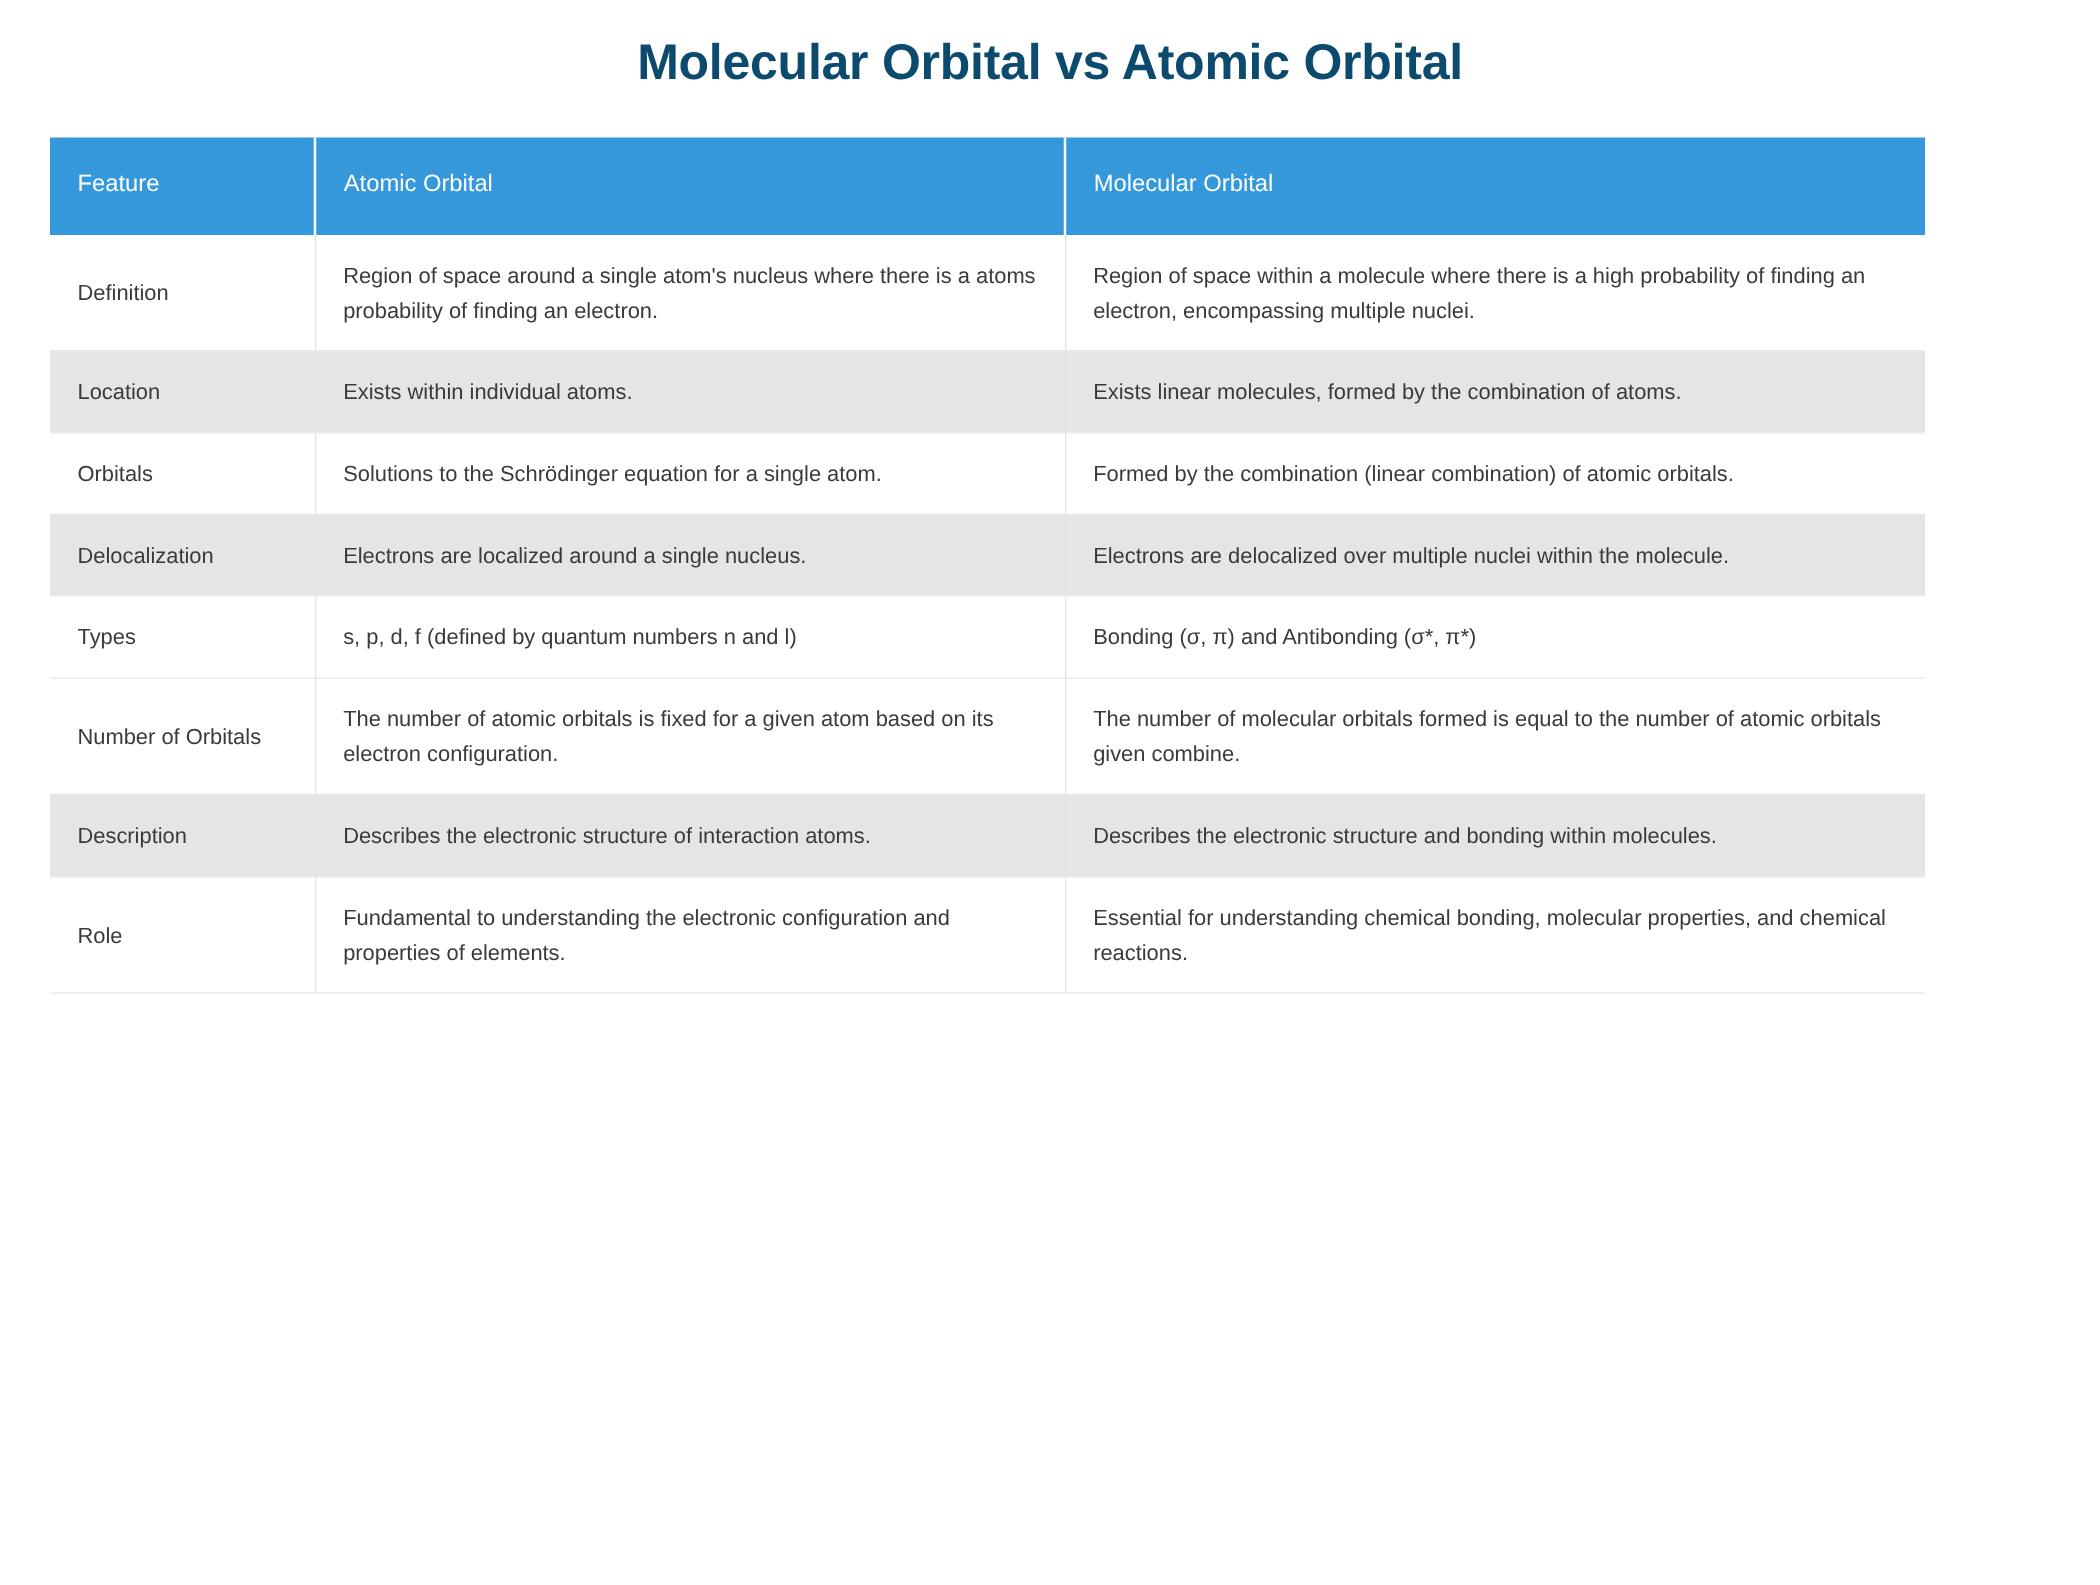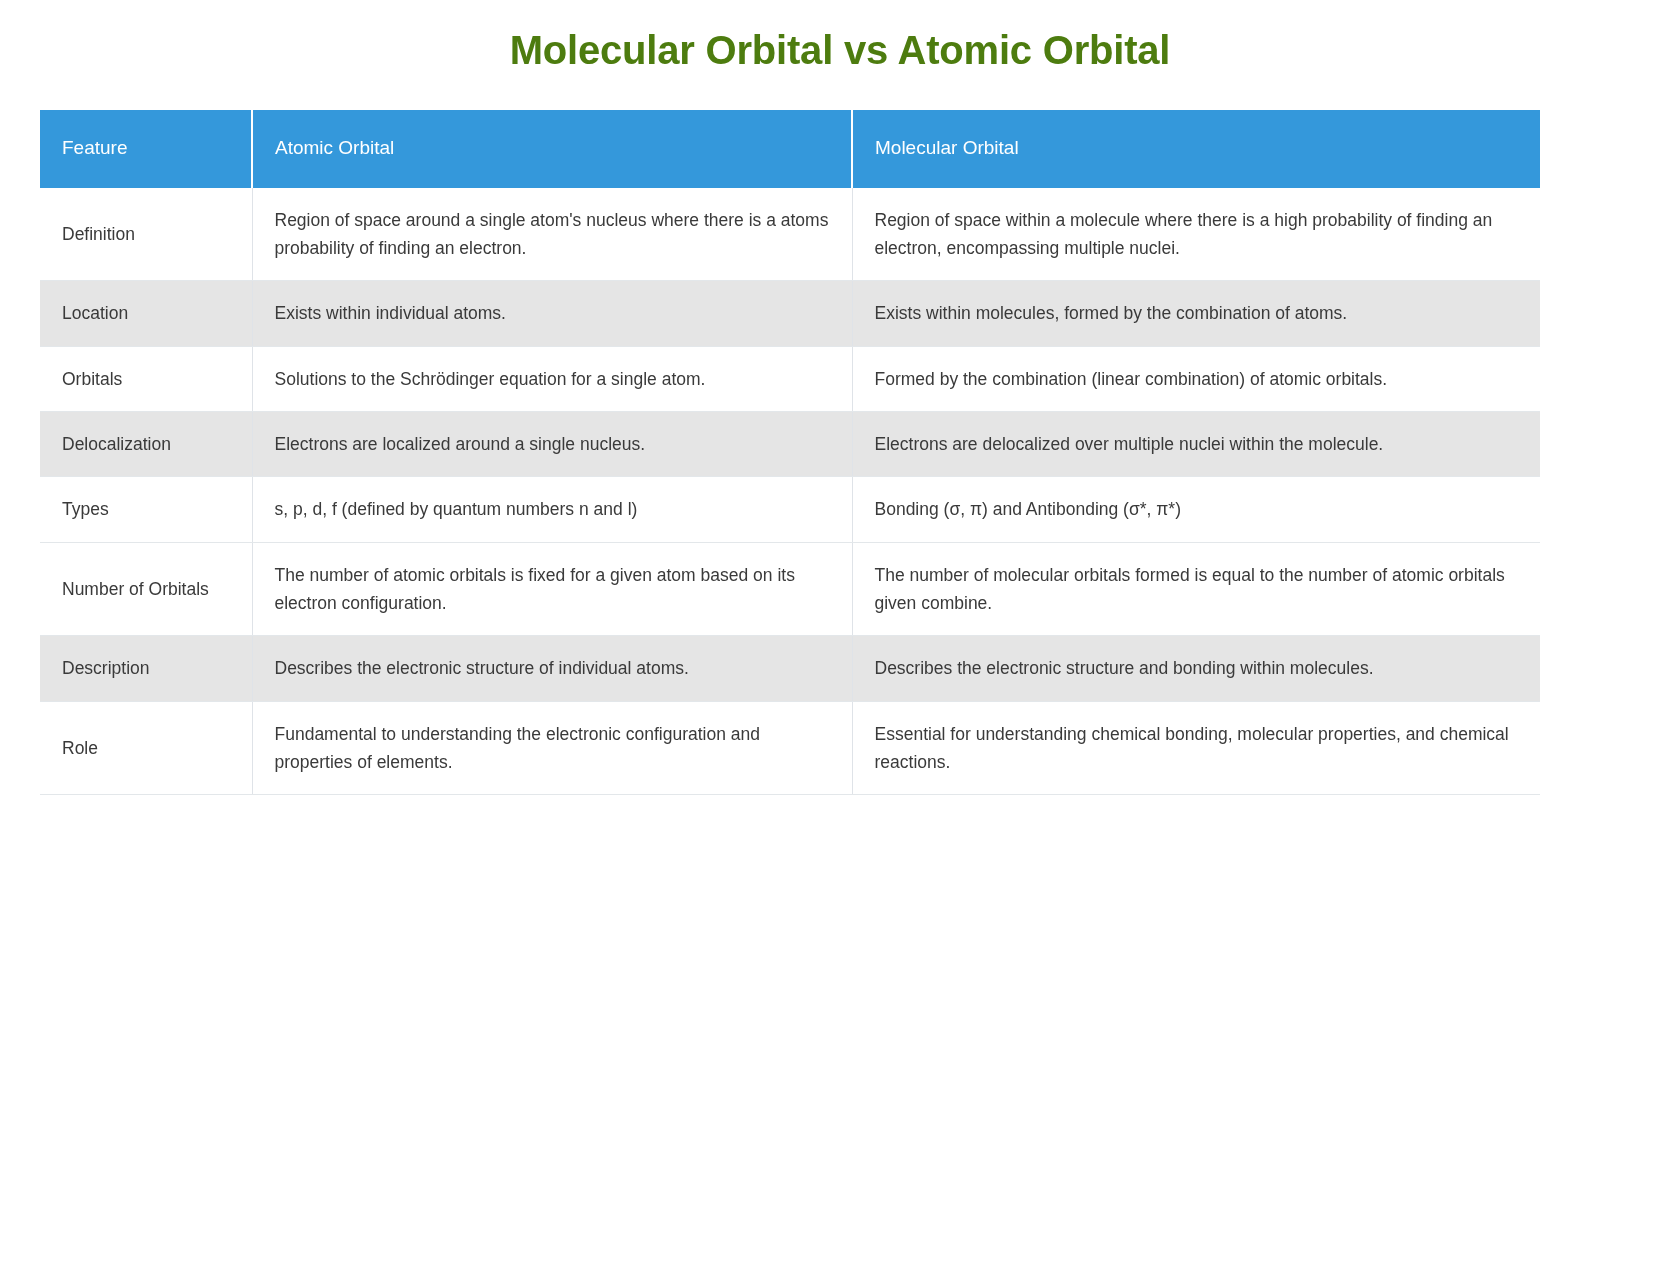--- a/index.html
+++ b/index.html
@@ -19,21 +19,21 @@
     height: 1268px;
     box-sizing: border-box;
     padding: 0;
     position: relative;
   }
 
   .page-title {
     text-align: center;
     font-size: 40px;
     font-weight: bold;
-    color: #4d7c0f;
+    color: #0c4a6e;
     letter-spacing: -0.2px;
     margin: 0;
     padding-top: 26px;
     padding-bottom: 0;
     line-height: 1.2;
   }
 
   .table-wrap {
     margin: 36px 40px 0 40px;
     width: 1500px;
@@ -115,21 +115,21 @@
       </thead>
       <tbody>
         <tr class="plain">
           <td class="feature-cell">Definition</td>
           <td>Region of space around a single atom's nucleus where there is a atoms probability of finding an electron.</td>
           <td>Region of space within a molecule where there is a high probability of finding an electron, encompassing multiple nuclei.</td>
         </tr>
         <tr class="stripe">
           <td class="feature-cell">Location</td>
           <td>Exists within individual atoms.</td>
-          <td>Exists within molecules, formed by the combination of atoms.</td>
+          <td>Exists linear molecules, formed by the combination of atoms.</td>
         </tr>
         <tr class="plain">
           <td class="feature-cell">Orbitals</td>
           <td>Solutions to the Schrödinger equation for a single atom.</td>
           <td>Formed by the combination (linear combination) of atomic orbitals.</td>
         </tr>
         <tr class="stripe">
           <td class="feature-cell">Delocalization</td>
           <td>Electrons are localized around a single nucleus.</td>
           <td>Electrons are delocalized over multiple nuclei within the molecule.</td>
@@ -139,21 +139,21 @@
           <td>s, p, d, f (defined by quantum numbers n and l)</td>
           <td>Bonding (σ, π) and Antibonding (σ*, π*)</td>
         </tr>
         <tr class="plain">
           <td class="feature-cell">Number of Orbitals</td>
           <td>The number of atomic orbitals is fixed for a given atom based on its electron configuration.</td>
           <td>The number of molecular orbitals formed is equal to the number of atomic orbitals given combine.</td>
         </tr>
         <tr class="stripe">
           <td class="feature-cell">Description</td>
-          <td>Describes the electronic structure of individual atoms.</td>
+          <td>Describes the electronic structure of interaction atoms.</td>
           <td>Describes the electronic structure and bonding within molecules.</td>
         </tr>
         <tr class="plain">
           <td class="feature-cell">Role</td>
           <td>Fundamental to understanding the electronic configuration and properties of elements.</td>
           <td>Essential for understanding chemical bonding, molecular properties, and chemical reactions.</td>
         </tr>
       </tbody>
     </table>
   </div>

